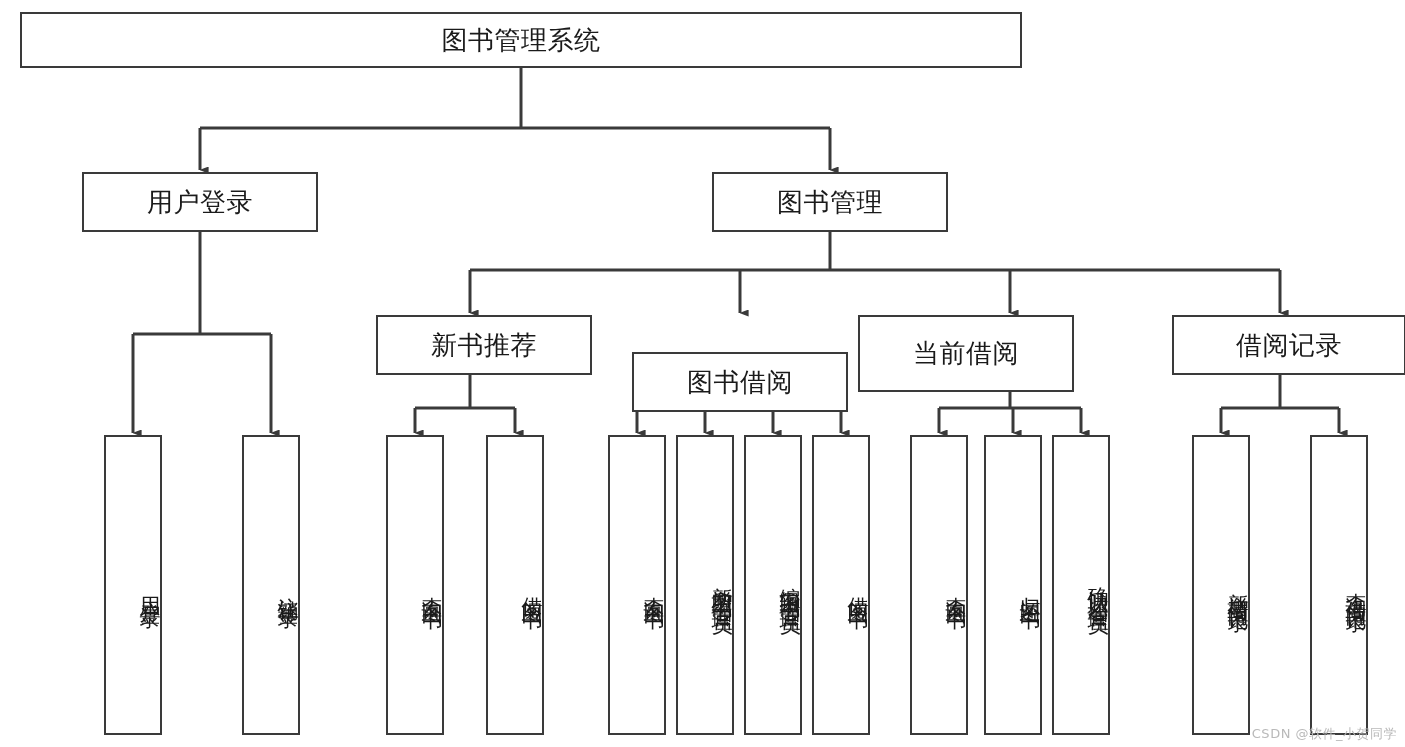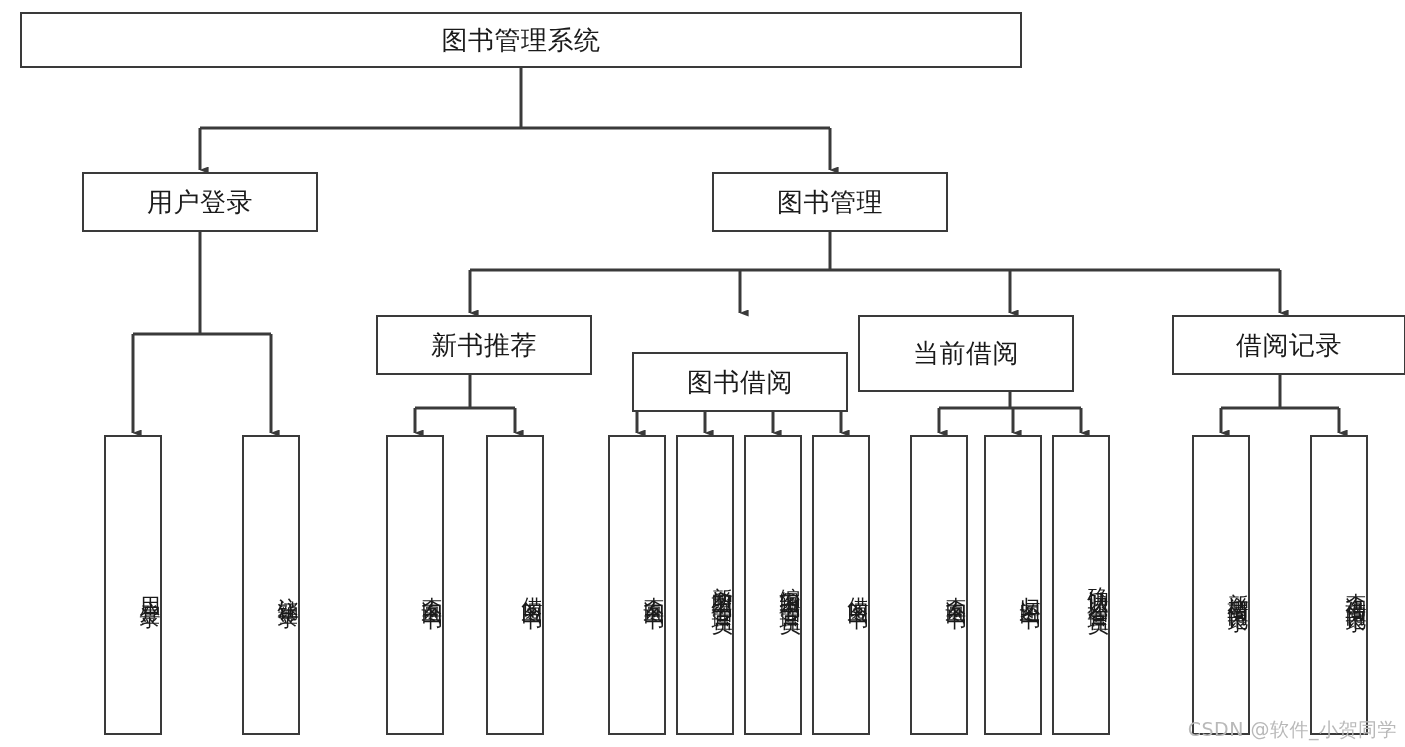--- a/index.html
+++ b/index.html
@@ -54,21 +54,21 @@
     text-orientation: upright;
     display: block;
   }
   .title-node {
     font-size: 22px;
   }
   .watermark {
     position: absolute;
     right: 8px;
     bottom: 4px;
-    font-size: 19px;
+    font-size: 13px;
     color: #b9b9b9;
     letter-spacing: 0.5px;
     white-space: nowrap;
   }
 </style>
 </head>
 <body>
 
 <div id="canvas">
 

